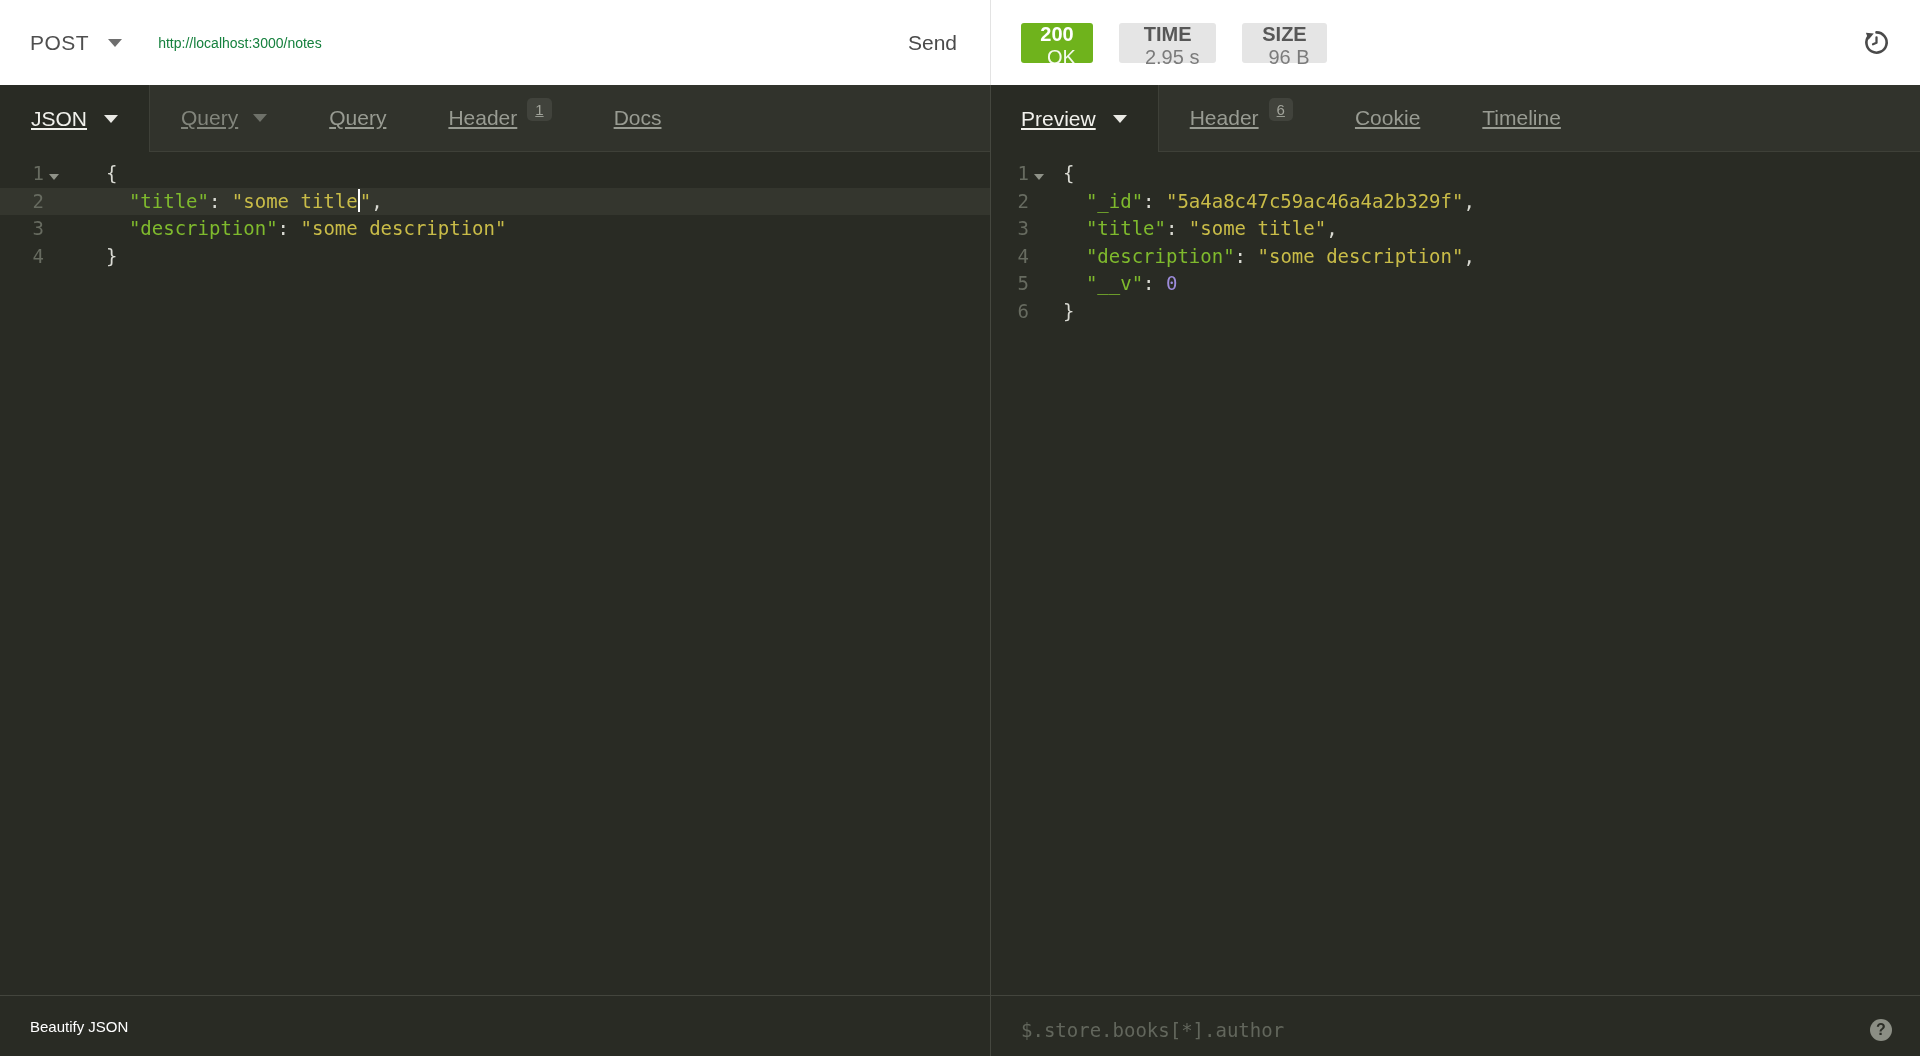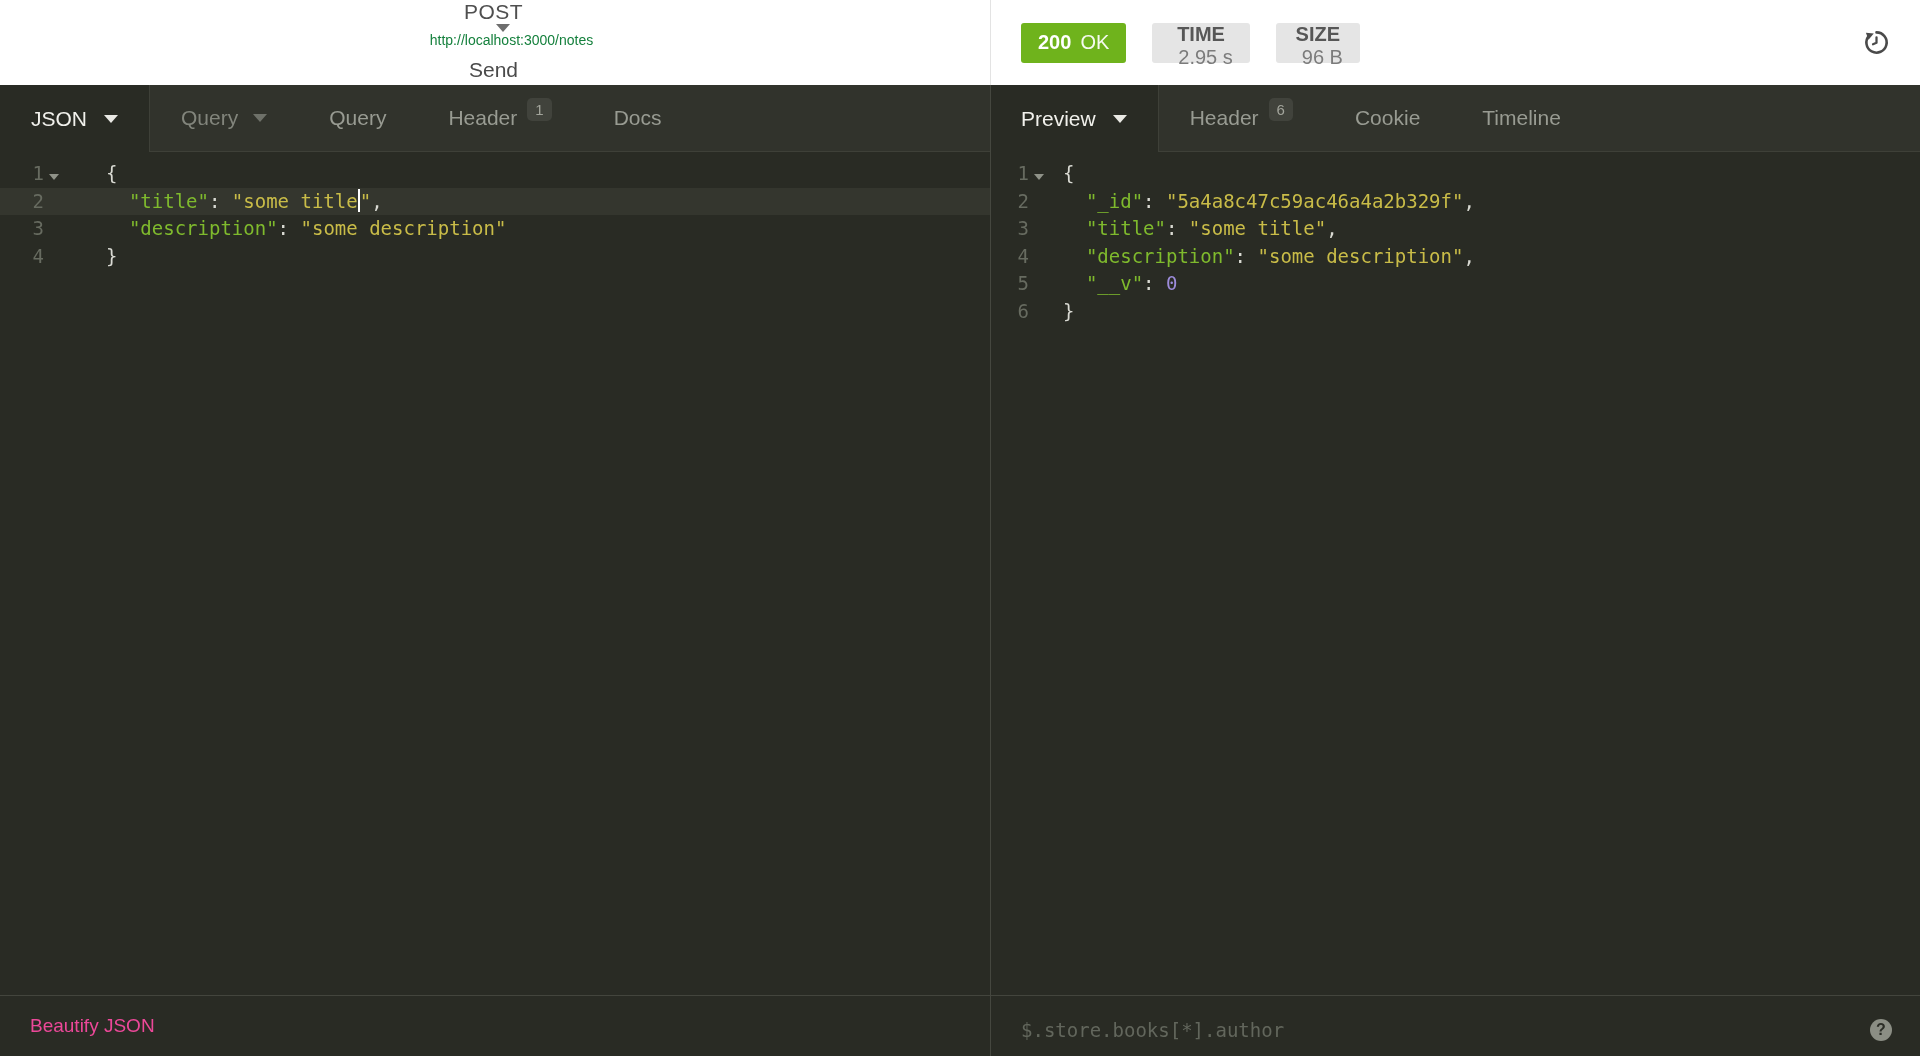--- a/index.html
+++ b/index.html
@@ -6,43 +6,43 @@
   html,body { width:1920px; height:1056px; overflow:hidden; background:#292b24;
               font-family:"Liberation Sans", sans-serif; }
   .app { position:relative; width:1920px; height:1056px; display:flex; }
 
   .pane { display:flex; flex-direction:column; height:100%; }
   .pane-left  { width:990px; }
   .pane-right { flex:1; }
 
   
   .urlbar { height:85px; background:#ffffff; display:flex; align-items:center; flex:0 0 auto; }
-  .pane-left  .urlbar { padding:0 33px 0 30px;flex-direction:column; }
+  .pane-left  .urlbar { padding:0 33px 0 30px; }
   .pane-right .urlbar { padding:0 30px 0 31px; }
   .method { font-size:21px; color:#4f4f4f; letter-spacing:.5px; }
   .caret { width:0; height:0; border-left:7px solid transparent; border-right:7px solid transparent;
            border-top:8px solid #6e6e6e; display:inline-block; }
   .method-caret { margin-left:19px; }
   .url { margin-left:36px; font-size:14px; color:#15803d; }
   .spacer { flex:1; }
   .send-btn { font-size:21px; color:#4a4a4a; cursor:pointer; padding:10px 0; }
 
   .badge { height:40px; display:flex; align-items:center; border-radius:3px;
            padding:0 17px; font-size:20px; flex:0 0 auto; }
-  .badge-status { background:#6fb31c; color:#ffffff; }
+  .badge-status { background:#6fb31c; color:#ffffff;flex-direction:column; }
   .badge-status .b-label { font-weight:bold; }
   .badge-status .b-value { margin-left:9px; color:rgba(255,255,255,.93); }
   .badge-meta { background:#e5e5e5; margin-left:26px;flex-direction:column; }
   .badge-meta .b-label { font-weight:bold; color:#575757; }
   .badge-meta .b-value { margin-left:9px; color:#7b7b7b; }
   .history-btn { margin-left:auto; cursor:pointer; display:flex; align-items:center; }
 
   
   .tabbar { height:67px; display:flex; background:#292b24; flex:0 0 auto; }
-  .tab { display:flex; align-items:center; font-size:21px; cursor:pointer; padding:0 31px; height:100%; }
+  .tab { display:flex; align-items:center; font-size:21px; cursor:pointer; padding:0 31px; height:100%;text-decoration:underline; }
   .tab-active { color:#f1f1ec; background:#292b24; }
   .tab-active .caret { border-top-color:#e9e9e4; margin-left:17px; border-left-width:7px; border-right-width:7px; }
   .tabstrip { flex:1; background:#31332c; border-left:1px solid #3e4038; border-bottom:1px solid #3e4038;
               display:flex; align-items:center; }
   .tab-inactive { color:#989b92; }
   .tab-dim { color:#82857c; }
   .tab-dim .caret { border-top-color:#6e7169; margin-left:15px; }
   .tab-pill { margin-left:10px; transform:translateY(-9px); background:#41433c; color:#a2a49b;
               border-radius:5px; padding:4px 8px; font-size:15px; line-height:1; }
 
@@ -63,21 +63,21 @@
   .tk-key  { color:#7fba2d; }
   .tk-str  { color:#c9bc48; }
   .tk-num  { color:#9d8cdb; }
   .cursor-bar { display:inline-block; width:2px; height:23px; background:#ffffff; vertical-align:-4px; }
 
   
   .pane-footer { height:61px; border-top:1px solid #43453d; display:flex; align-items:center;
                  flex:0 0 auto; background:#292b24; }
   .pane-left  .pane-footer { padding:0 30px; }
   .pane-right .pane-footer { padding:8px 28px 0 31px; }
-  .footer-action { font-size:19px; color:#ec4899; cursor:pointer; }
+  .footer-action { font-size:15px; color:#ffffff; cursor:pointer; }
   .filter-input { flex:1; background:transparent; border:none; outline:none;
                   font-family:"DejaVu Sans Mono", monospace; font-size:19px; color:#c9cac2; }
   .filter-input::placeholder { color:#62665c; }
   .help-circle { width:22px; height:22px; border-radius:50%; background:#8b8e84; color:#2b2d26;
                  font-size:16px; font-weight:bold; display:flex; align-items:center; justify-content:center;
                  margin-left:18px; cursor:pointer; flex:0 0 auto; }
 
   
   .divider { position:absolute; left:990px; top:0; width:1px; height:1056px; cursor:col-resize; z-index:5; }
   .divider .d-top { height:85px; background:#e3e3e3; }

